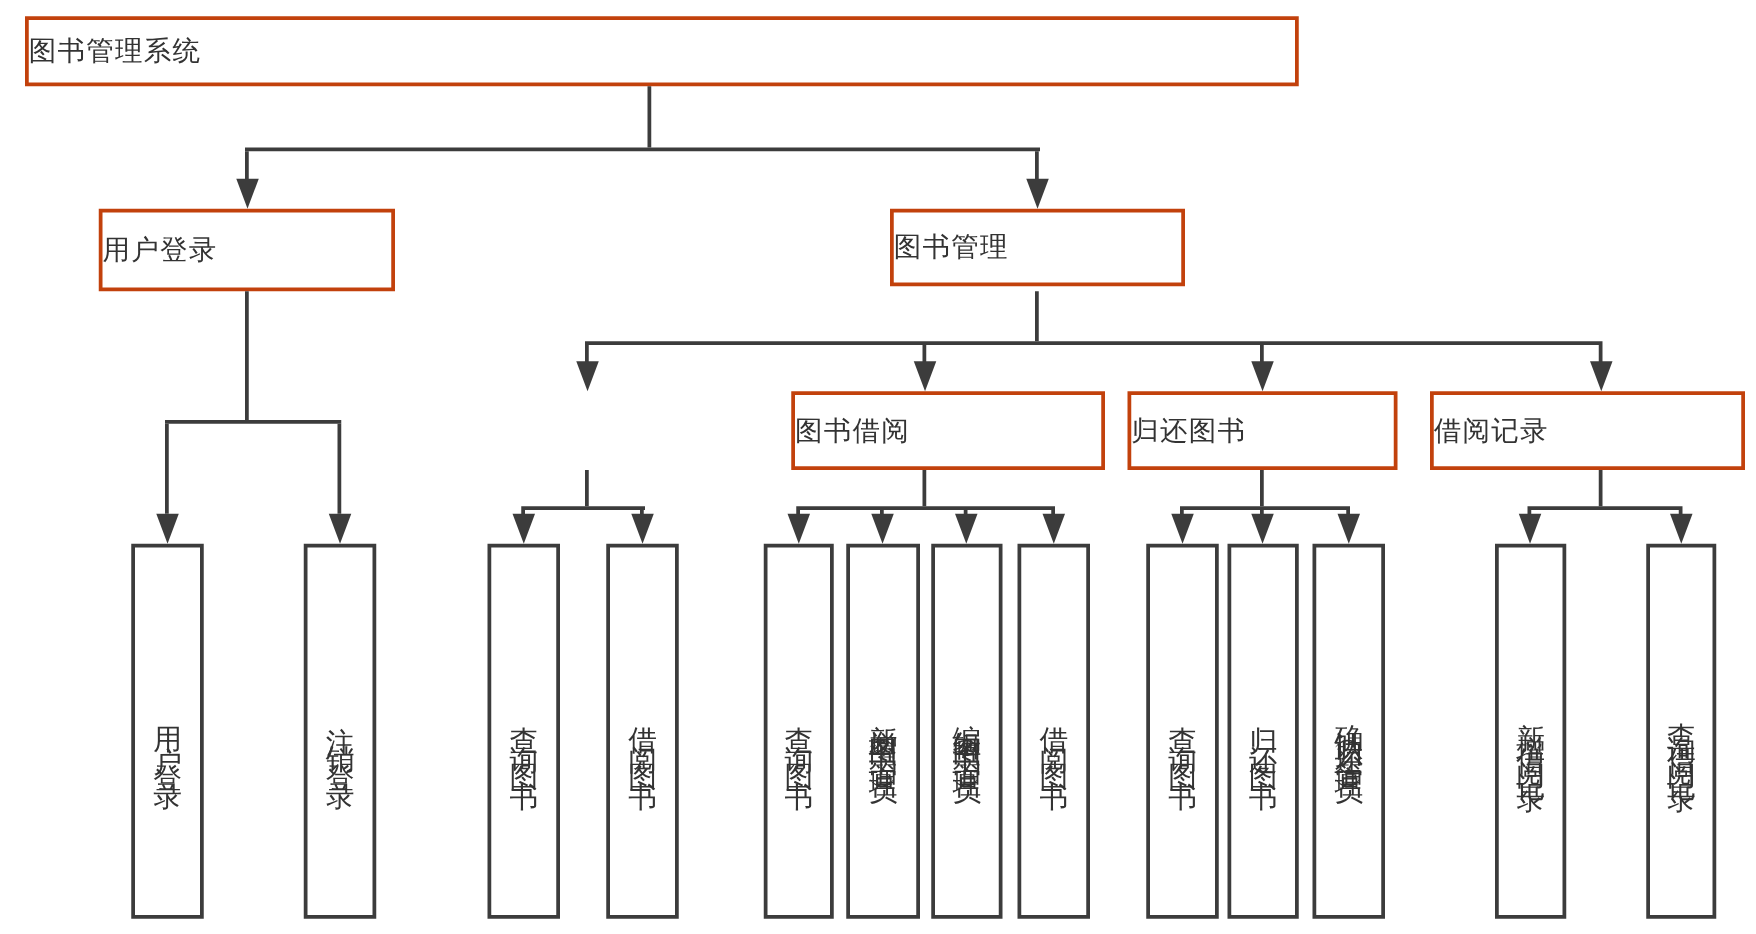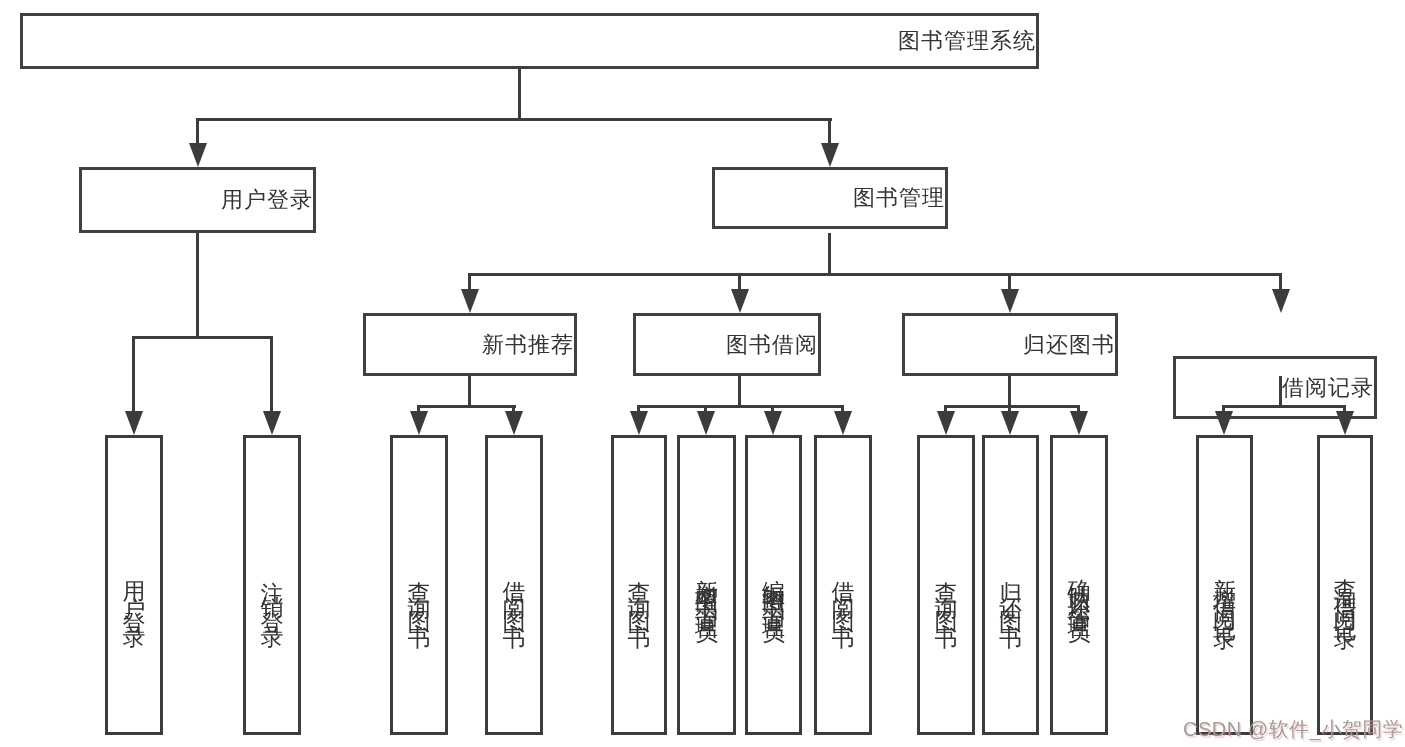--- a/index.html
+++ b/index.html
@@ -7,23 +7,23 @@
     position:relative;
     width:1405px;height:747px;
     background:#ffffff;
     font-family:"Liberation Sans","DejaVu Sans",sans-serif;
     color:#303030;
     overflow:hidden;
   }
   .box{
     position:absolute;
     box-sizing:border-box;
-    border:3px solid #404040;
+    border:3px solid #c2410c;
     background:#ffffff;
-    display:flex;align-items:center;justify-content:flex-end;
+    display:flex;align-items:center;justify-content:flex-start;
     font-size:22px;
     letter-spacing:1px;
     color:#333333;
   }
   .vbox{
     position:absolute;
     box-sizing:border-box;
     border:3px solid #3c3c3c;
     background:#ffffff;
     display:flex;align-items:center;justify-content:center;
@@ -66,33 +66,30 @@
   </div>
 
   <div class="box" style="left:79px;top:167px;width:237px;height:66px;">
     <span>用户登录</span>
   </div>
 
   <div class="box" style="left:712px;top:167px;width:236px;height:62px;">
     <span>图书管理</span>
   </div>
 
-  <div class="box" style="left:363px;top:313px;width:214px;height:63px;">
-    <span>新书推荐</span>
-  </div>
-
-  <div class="box" style="left:633px;top:313px;width:188px;height:63px;">
+
+  <div class="box" style="left:633px;top:313px;width:251px;height:63px;">
     <span>图书借阅</span>
   </div>
 
   <div class="box" style="left:902px;top:313px;width:216px;height:63px;">
     <span>归还图书</span>
   </div>
 
-  <div class="box" style="left:1173px;top:313px;width:204px;height:63px;margin-top:43px;">
+  <div class="box" style="left:1144px;top:313px;width:252px;height:63px;">
     <span>借阅记录</span>
   </div>
 
   <div class="vbox" style="left:105px;top:435px;width:58px;height:300px;">
     <span class="vtext sp4">用户登录</span>
   </div>
 
   <div class="vbox" style="left:243px;top:435px;width:58px;height:300px;">
     <span class="vtext sp4">注销登录</span>
   </div>
@@ -193,15 +190,14 @@
   <i class="arr" style="left:1001px;top:411px;"></i>
   <i class="arr" style="left:1070px;top:411px;"></i>
 
   <i class="ln" style="left:1279px;top:376px;width:3px;height:29px;"></i>
   <i class="ln" style="left:1222px;top:405px;width:124px;height:3px;"></i>
   <i class="ln" style="left:1222px;top:408px;width:3px;height:6px;"></i>
   <i class="ln" style="left:1343px;top:408px;width:3px;height:6px;"></i>
   <i class="arr" style="left:1215px;top:411px;"></i>
   <i class="arr" style="left:1336px;top:411px;"></i>
 
-  <div class="wm">CSDN @软件_小贺同学</div>
 
 </div>
 
 </body></html>

